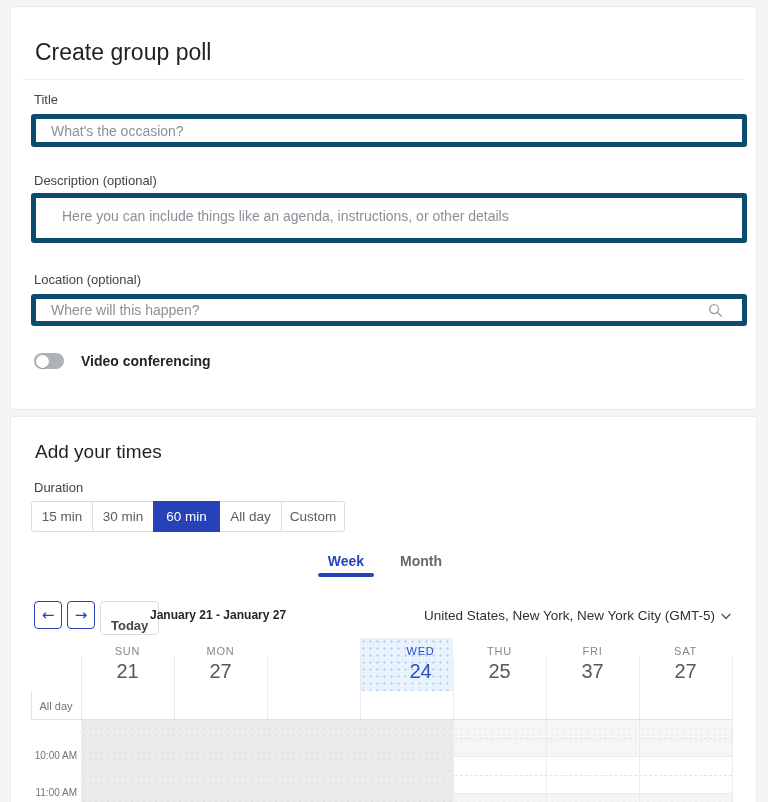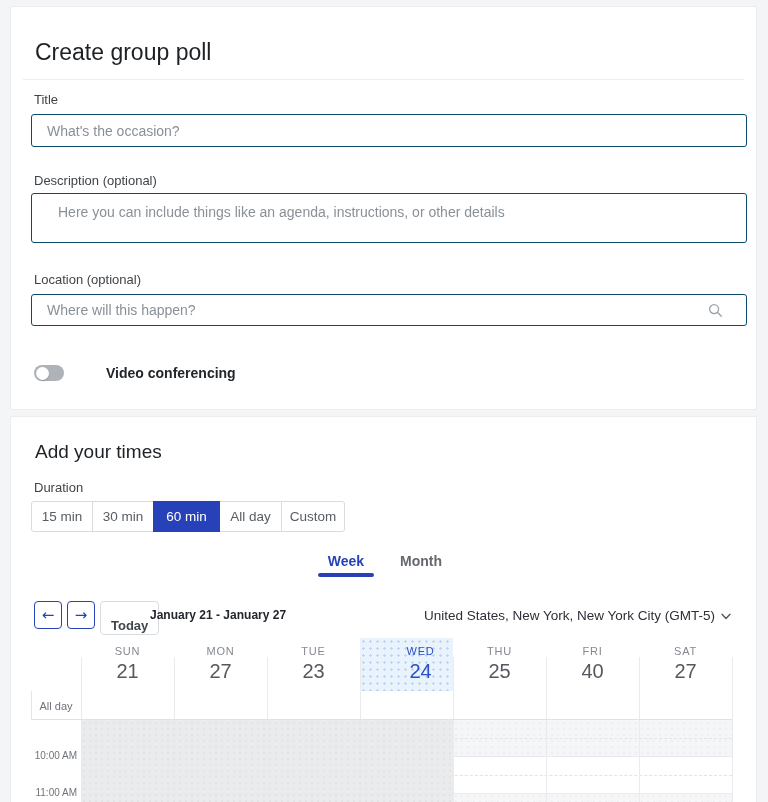--- a/index.html
+++ b/index.html
@@ -20,30 +20,30 @@
   
   .h1 { position:absolute; left:24px; top:32px; font-size:23px; font-weight:400; color:#1d2125; }
   .divider { position:absolute; left:12px; right:12px; top:72px; height:1px; background:#eceef0; }
   .lbl { position:absolute; font-size:13px; color:#3f4449; }
   .lbl-title { left:23px; top:85px; }
   .lbl-desc  { left:23px; top:166px; }
   .lbl-loc   { left:23px; top:265px; }
   .lbl-duration { left:23px; top:63px; }
   .inp {
     position:absolute; left:20px; width:716px;
-    border:1px solid #0c4a6e; border-radius:3px; background:#fff;
+    border:5px solid #0c4a6e; border-radius:3px; background:#fff;
     font-family:"Liberation Sans", sans-serif; font-size:14px; color:#212529;
     padding:0 15px; outline:none;
   }
   .inp::placeholder { color:#8a9097; opacity:1; }
   .inp-title { top:107px; height:33px; }
   .inp-desc  { top:186px; height:50px; padding:9px 26px; resize:none; line-height:1.3; }
   .inp-loc   { top:287px; height:32px; padding-right:38px; }
   .search-ic { position:absolute; right:33px; top:296px; width:15px; height:15px; }
-  .toggle-row { position:absolute; left:23px; top:356px; height:20px; display:flex; align-items:center;gap:25px; }
+  .toggle-row { position:absolute; left:23px; top:344px; height:20px; display:flex; align-items:center; }
   .toggle {
     width:30px; height:16px; border-radius:9px; background:#aeb3b9;
     position:relative; cursor:pointer;
   }
   .toggle .knob {
     position:absolute; left:1.5px; top:1.5px; width:13px; height:13px;
     border-radius:50%; background:#ffffff; box-shadow:0 1px 1px rgba(0,0,0,.2);
   }
   .toggle-label { margin-left:17px; font-size:14px; font-weight:700; color:#22262a; }
 
@@ -193,35 +193,31 @@
   <div class="cal">
 
     <div class="day-cell dc0">
       <span class="wd">SUN</span>
       <span class="dt">21</span>
     </div>
     <div class="day-cell dc1">
       <span class="wd">MON</span>
       <span class="dt">27</span>
     </div>
-    <div class="day-cell dc2">
-      <span class="wd">TUE</span>
-      <span class="dt">23</span>
-    </div>
     <div class="day-cell dc3 selected">
       <span class="wd">WED</span>
       <span class="dt">24</span>
     </div>
     <div class="day-cell dc4">
       <span class="wd">THU</span>
       <span class="dt">25</span>
     </div>
     <div class="day-cell dc5">
       <span class="wd">FRI</span>
-      <span class="dt">40</span>
+      <span class="dt">37</span>
     </div>
     <div class="day-cell dc6">
       <span class="wd">SAT</span>
       <span class="dt">27</span>
     </div>
 
     <div class="band band1"></div>
     <div class="band band2"></div>
     <div class="dashline dl1"></div>
     <div class="hline hl1"></div>

